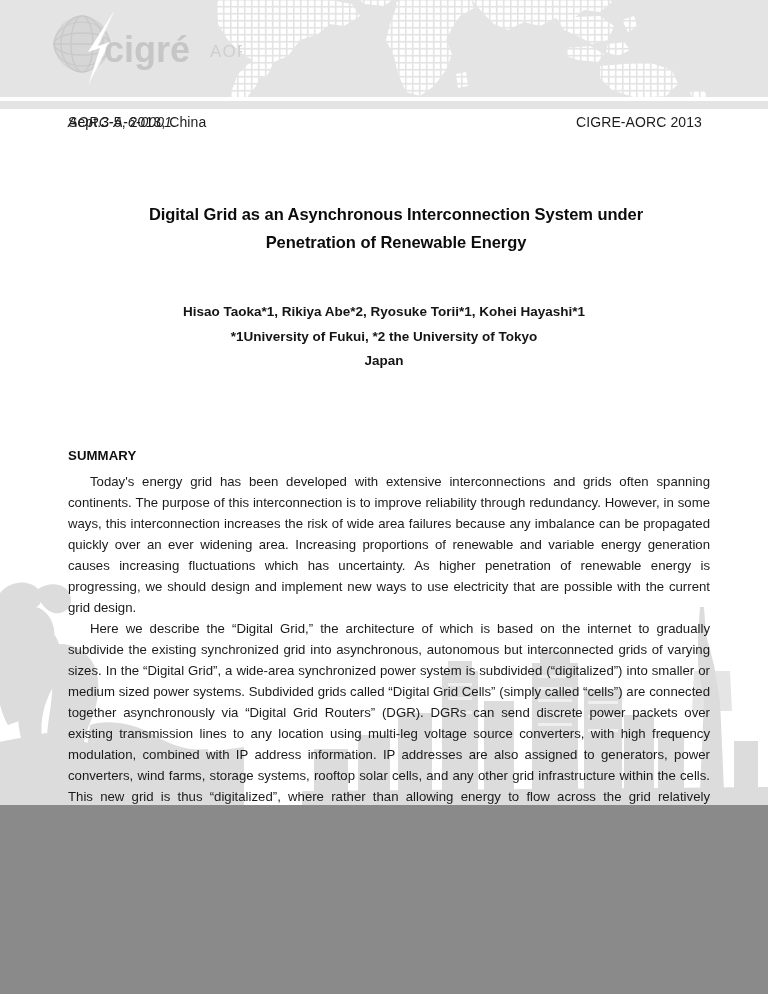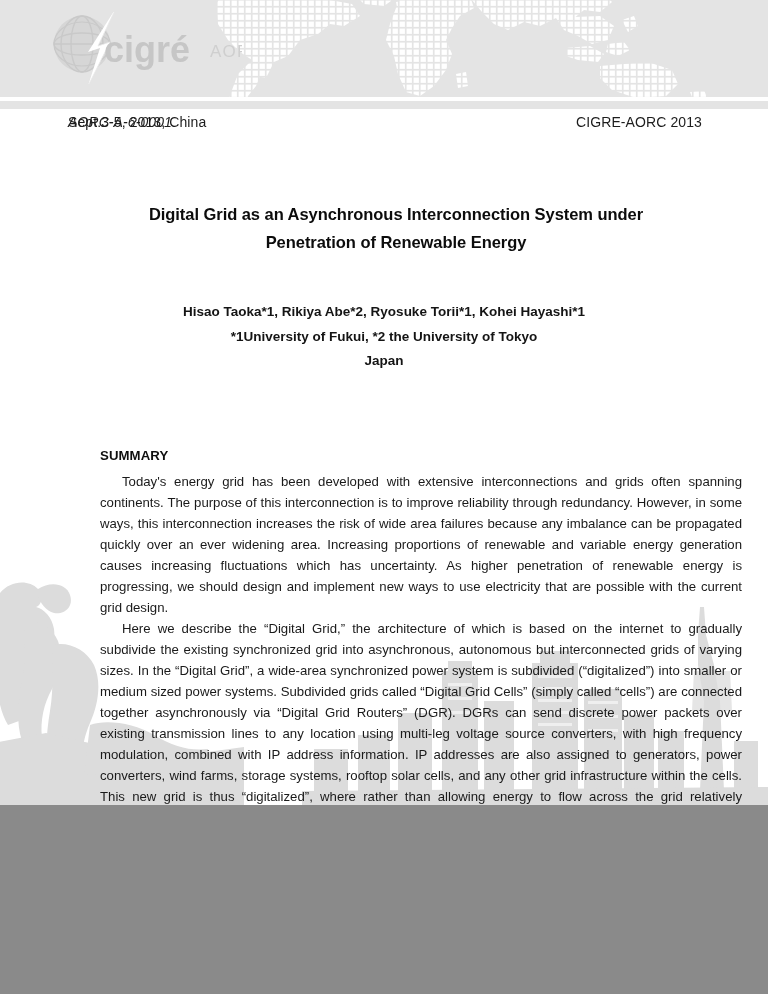--- a/index.html
+++ b/index.html
@@ -91,21 +91,20 @@
     line-height: 24.5px;
     color: #141414;
   }
 
   
   .body-col {
     position: absolute;
     left: 68px;
     top: 447px;
     width: 642px;
-    margin-left: 32px;
   }
   .sec-heading {
     font-size: 13.2px;
     font-weight: bold;
     color: #0f0f0f;
     line-height: 18px;
     margin: 0 0 6px 0;
     letter-spacing: 0.1px;
   }
   .para {

